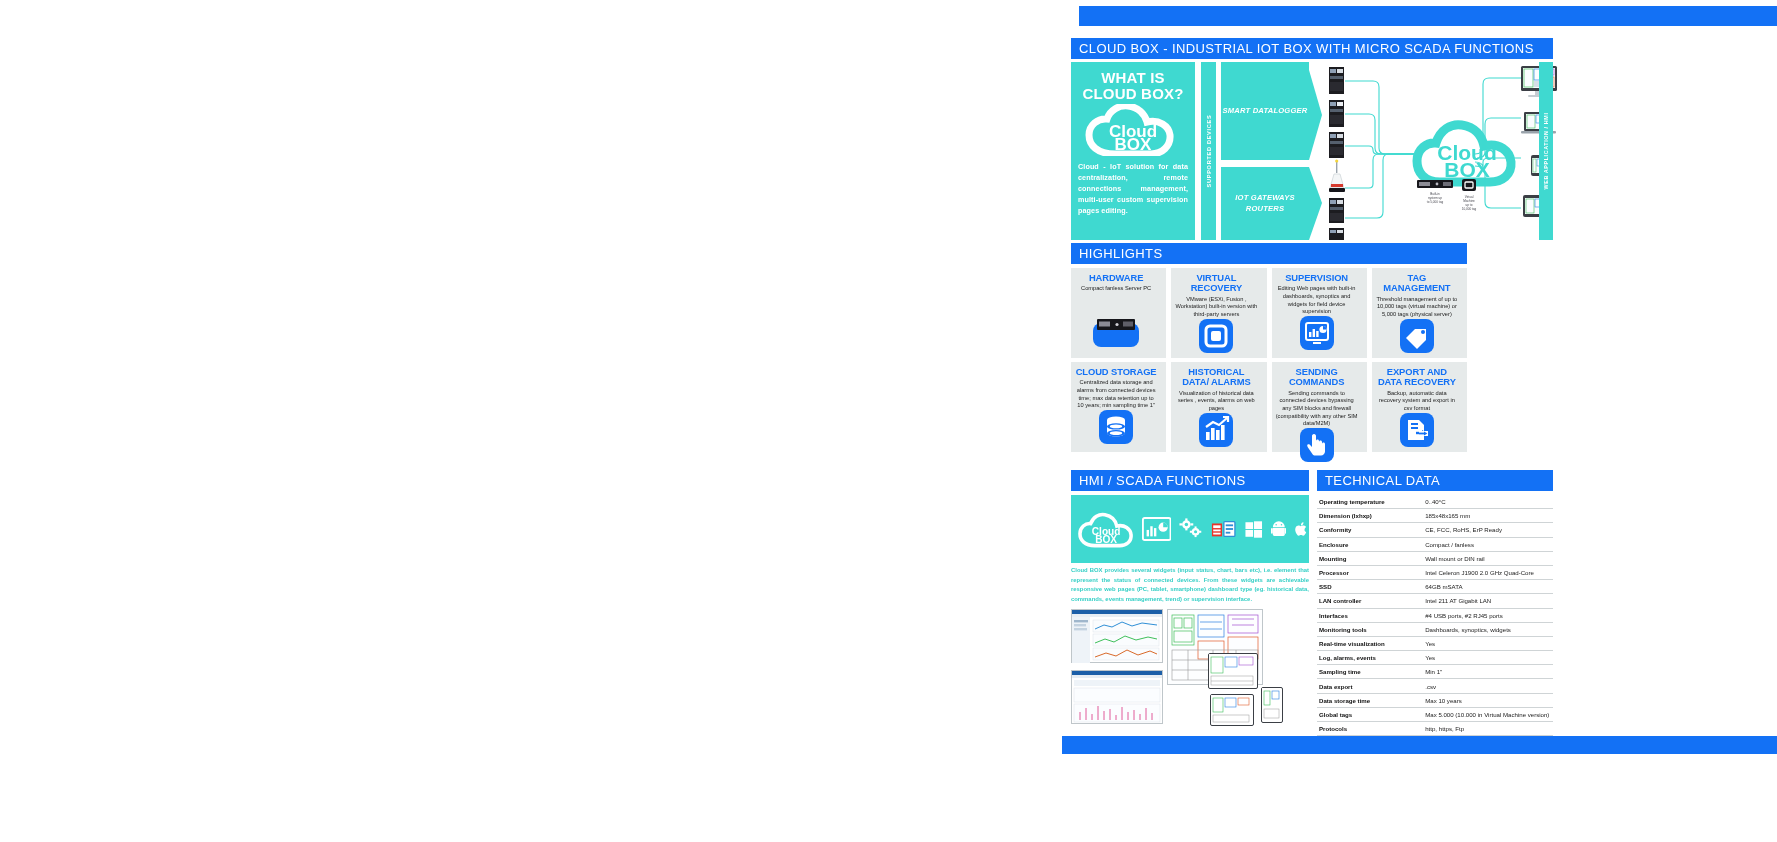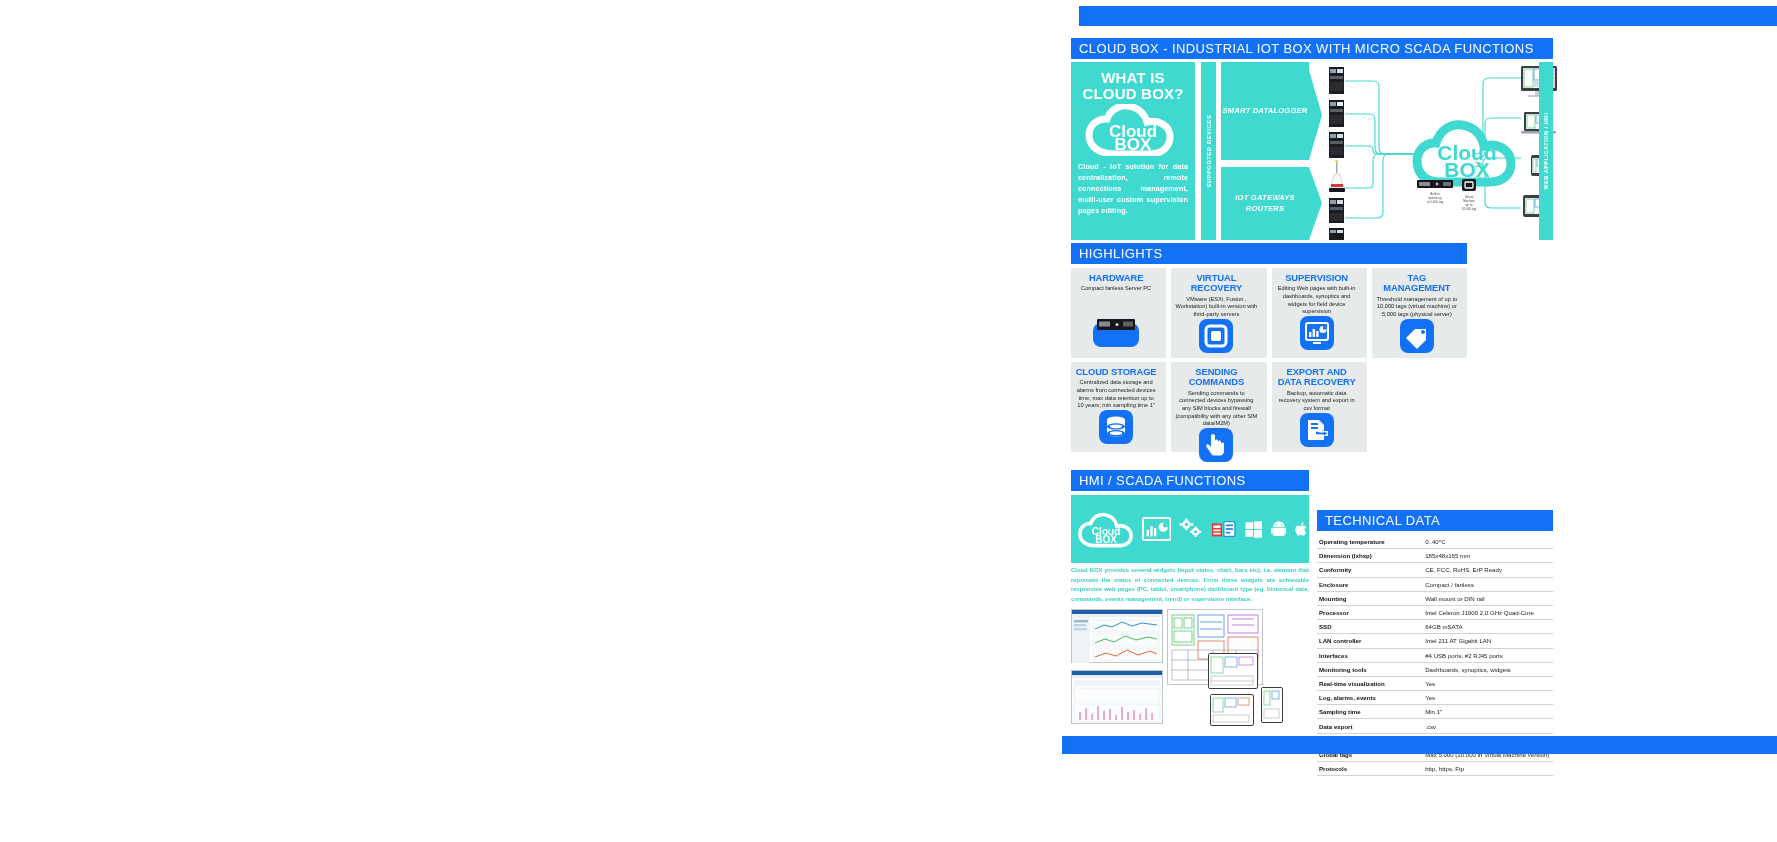--- a/index.html
+++ b/index.html
@@ -121,21 +121,21 @@
     margin-top:4px; background:var(--teal); height:68px; position:relative;
     display:flex; align-items:center; padding-left:6px; gap:8px;
   }
   .hmi-text {
     margin-top:3px; color:var(--teal2); font-size:5.9px; line-height:1.62;
     text-align:justify; font-weight:bold;
   }
   .hmi-shots { margin-top:5px; position:relative; height:125px; }
 
   
-  .td-wrap { position:absolute; left:1317px; top:470px; width:236px;margin-top:40px; }
+  .td-wrap { position:absolute; left:1317px; top:470px; width:236px; }
   .td-table { width:100%; border-collapse:collapse; margin-top:4px; }
   .td-table tr { border-bottom:1px solid #cfd4d6; }
   .td-table td { padding:3.1px 2px; vertical-align:middle; }
   .td-k { font-size:6.1px; font-weight:bold; color:#111; width:45%; }
   .td-v { font-size:6.1px; color:#222; }
 
   
   .shot { background:#fff; border:1px solid #bfc6ca; position:absolute; }
   .shot .bar { height:4px; background:#1c5fa8; }
   .shot .sub { height:3px; background:#e8eef4; }
@@ -389,20 +389,35 @@
             <path d="M8 10 V16 A9 3.4 0 0 0 26 16 V10" fill="#fff"></path>
             <path d="M8 17 V23 A9 3.4 0 0 0 26 23 V17" fill="#fff"></path>
             <ellipse cx="17" cy="16.4" rx="9" ry="3.2" fill="#1371f5"></ellipse>
             <ellipse cx="17" cy="16.4" rx="6.2" ry="1.9" fill="#fff"></ellipse>
             <ellipse cx="17" cy="23.2" rx="9" ry="3.2" fill="#1371f5"></ellipse>
             <ellipse cx="17" cy="23.2" rx="6.2" ry="1.9" fill="#fff"></ellipse>
           </svg>
         </div>
       </div>
 
+      <div class="hl-card">
+        <h3>HISTORICAL DATA/ ALARMS</h3>
+        <p>Visualization of historical data series , events, alarms on web pages</p>
+        <div class="hl-icon">
+          <svg width="34" height="34" viewBox="0 0 34 34">
+            <rect x="0" y="0" width="34" height="34" rx="8" fill="#1371f5"></rect>
+            <rect x="7" y="19" width="3.6" height="8" fill="#fff"></rect>
+            <rect x="12" y="15" width="3.6" height="12" fill="#fff"></rect>
+            <rect x="17" y="17" width="3.6" height="10" fill="#fff"></rect>
+            <rect x="22" y="12" width="3.6" height="15" fill="#fff"></rect>
+            <path d="M7 14 L14 9 L20 12 L28 5" fill="none" stroke="#fff" stroke-width="2.2"></path>
+            <path d="M24 4 H29 V9" fill="none" stroke="#fff" stroke-width="2.2"></path>
+          </svg>
+        </div>
+      </div>
 
       <div class="hl-card">
         <h3>SENDING COMMANDS</h3>
         <p>Sending commands to connected devices bypassing any SIM blocks and firewall (compatibility with any other SIM data/M2M)</p>
         <div class="hl-icon">
           <svg width="34" height="34" viewBox="0 0 34 34">
             <rect x="0" y="0" width="34" height="34" rx="8" fill="#1371f5"></rect>
             <path d="M14 6 C12.6 6 12 7 12 8 V19 L9.6 16.6 C8.6 15.8 7.2 16.4 7.2 17.6 C7.2 18.2 7.4 18.6 7.8 19.2 L12.4 26 C13 27 14.2 27.6 15.4 27.6 H21 C23.2 27.6 25 25.8 25 23.6 V16 C25 15 24.4 14.4 23.5 14.4 C22.6 14.4 22 15 22 16 V14.2 C22 13.2 21.4 12.6 20.5 12.6 C19.6 12.6 19 13.2 19 14.2 V13 C19 12 18.4 11.4 17.5 11.4 C16.6 11.4 16 12 16 13 V8 C16 7 15.4 6 14 6 Z" fill="#fff"></path>
           </svg>
         </div>

